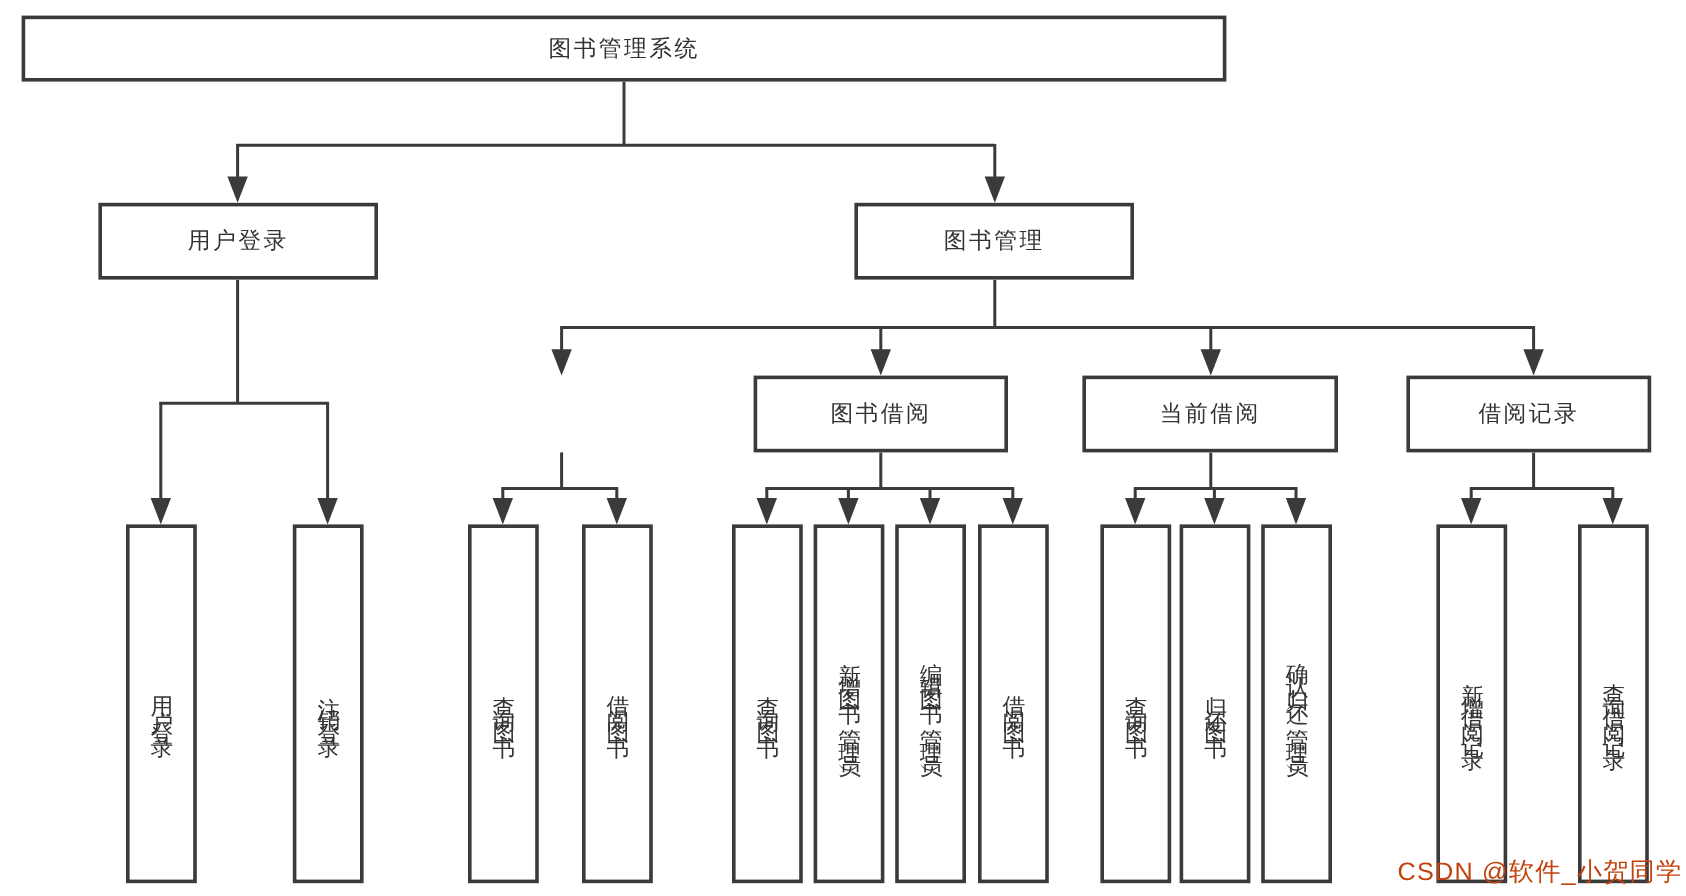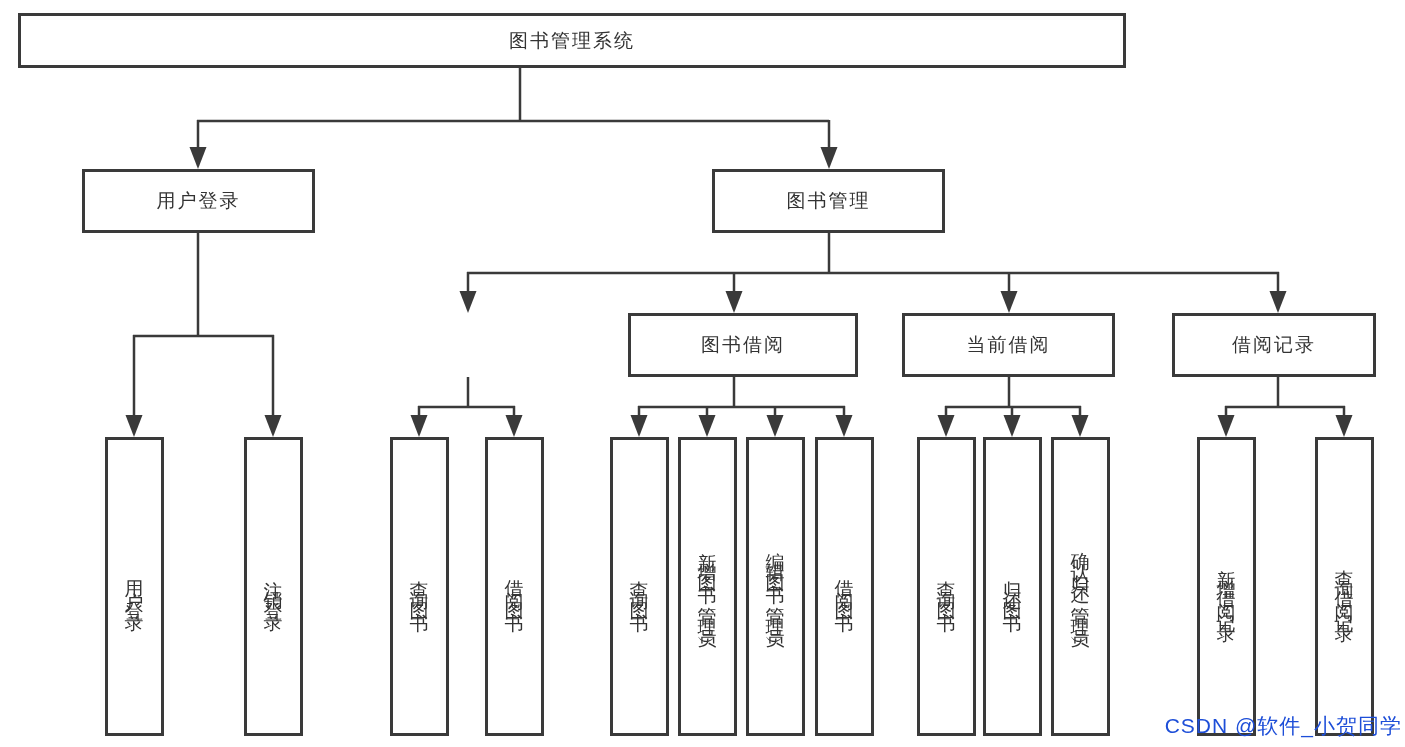--- a/index.html
+++ b/index.html
@@ -27,21 +27,21 @@
     text-orientation:mixed;
     font-size:19px;
     letter-spacing:11px;
     color:#333333;
     line-height:1;
   }
   .watermark {
     position:absolute;
     top:712px; right:3px;
     font-size:21px;
-    color:#1d4ed8;
+    color:#c2410c;
     letter-spacing:1px;
     z-index:5;
     white-space:nowrap;
   }
 </style>
 </head>
 <body>
 
 <div class="stage">
 
@@ -107,32 +107,32 @@
       <polygon points="766.5,415 783.5,415 775,437"></polygon>
       <polygon points="835.5,415 852.5,415 844,437"></polygon>
       <polygon points="937.5,415 954.5,415 946,437"></polygon>
       <polygon points="1003.5,415 1020.5,415 1012,437"></polygon>
       <polygon points="1071.5,415 1088.5,415 1080,437"></polygon>
       <polygon points="1217.5,415 1234.5,415 1226,437"></polygon>
       <polygon points="1335.5,415 1352.5,415 1344,437"></polygon>
     </g>
   </svg>
 
-  <div class="node" style="left:18px; top:13px; width:1108px; height:55px;">
+  <div class="node" style="left:18px; top:13px; width:1004px; height:55px;">
     <span class="hlabel">图书管理系统</span>
   </div>
 
   <div class="node" style="left:82px; top:169px; width:233px; height:64px;">
     <span class="hlabel">用户登录</span>
   </div>
   <div class="node" style="left:712px; top:169px; width:233px; height:64px;">
     <span class="hlabel">图书管理</span>
   </div>
 
-  <div class="node" style="left:628px; top:313px; width:230px; height:64px;">
+  <div class="node" style="left:628px; top:313px; width:212px; height:64px;">
     <span class="hlabel">图书借阅</span>
   </div>
   <div class="node" style="left:902px; top:313px; width:213px; height:64px;">
     <span class="hlabel">当前借阅</span>
   </div>
   <div class="node" style="left:1172px; top:313px; width:204px; height:64px;">
     <span class="hlabel">借阅记录</span>
   </div>
 
   <div class="node leaf" style="left:105px;">

